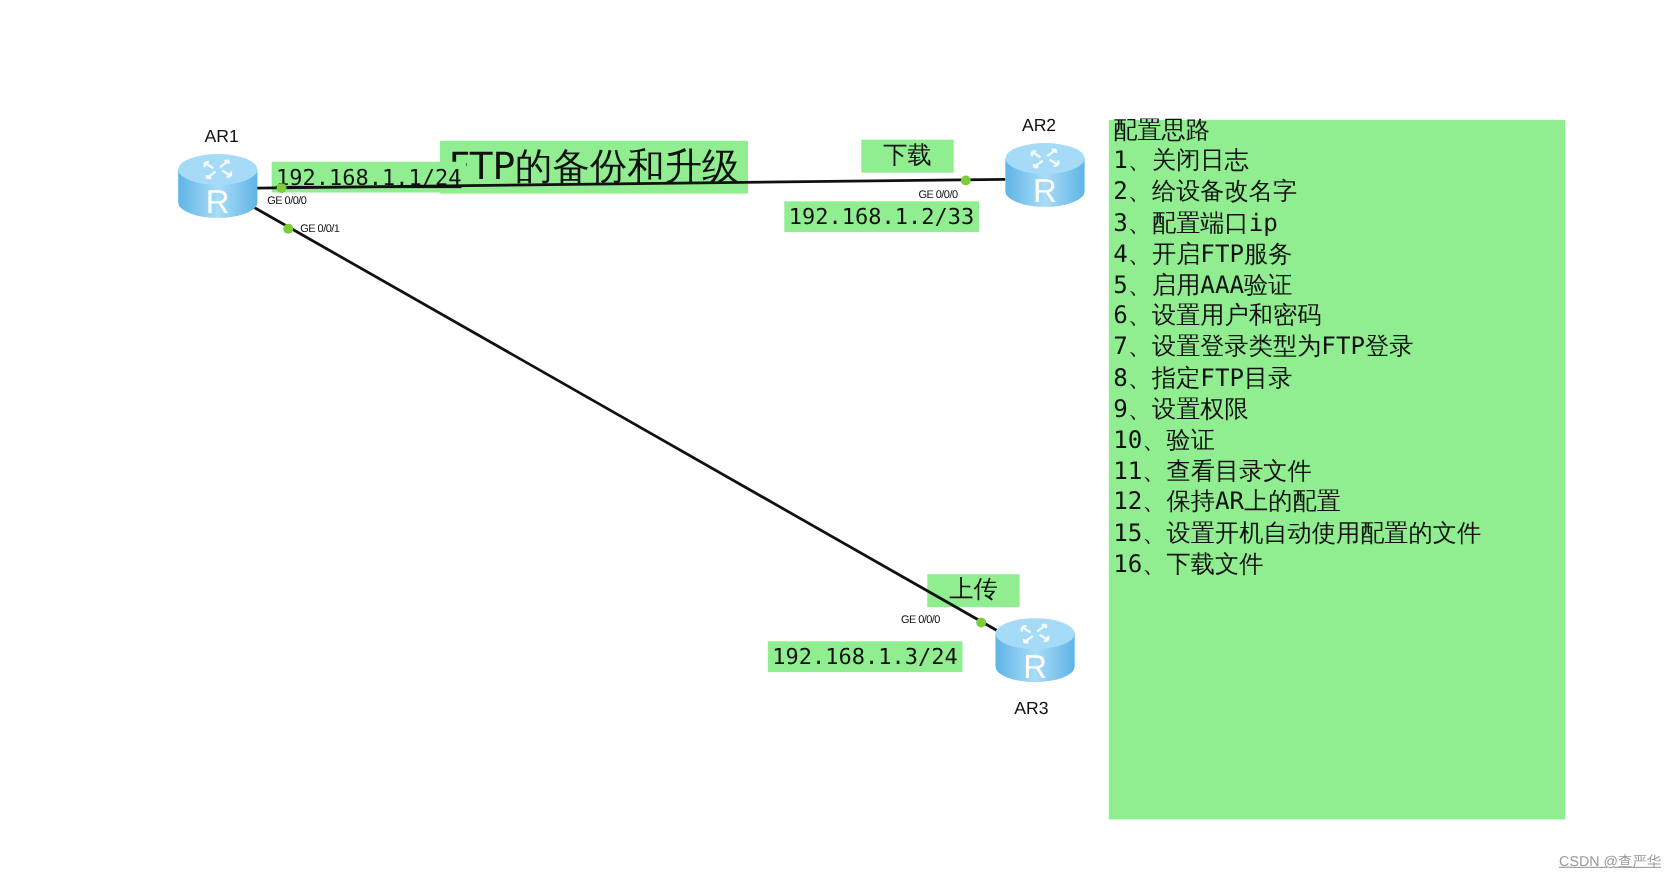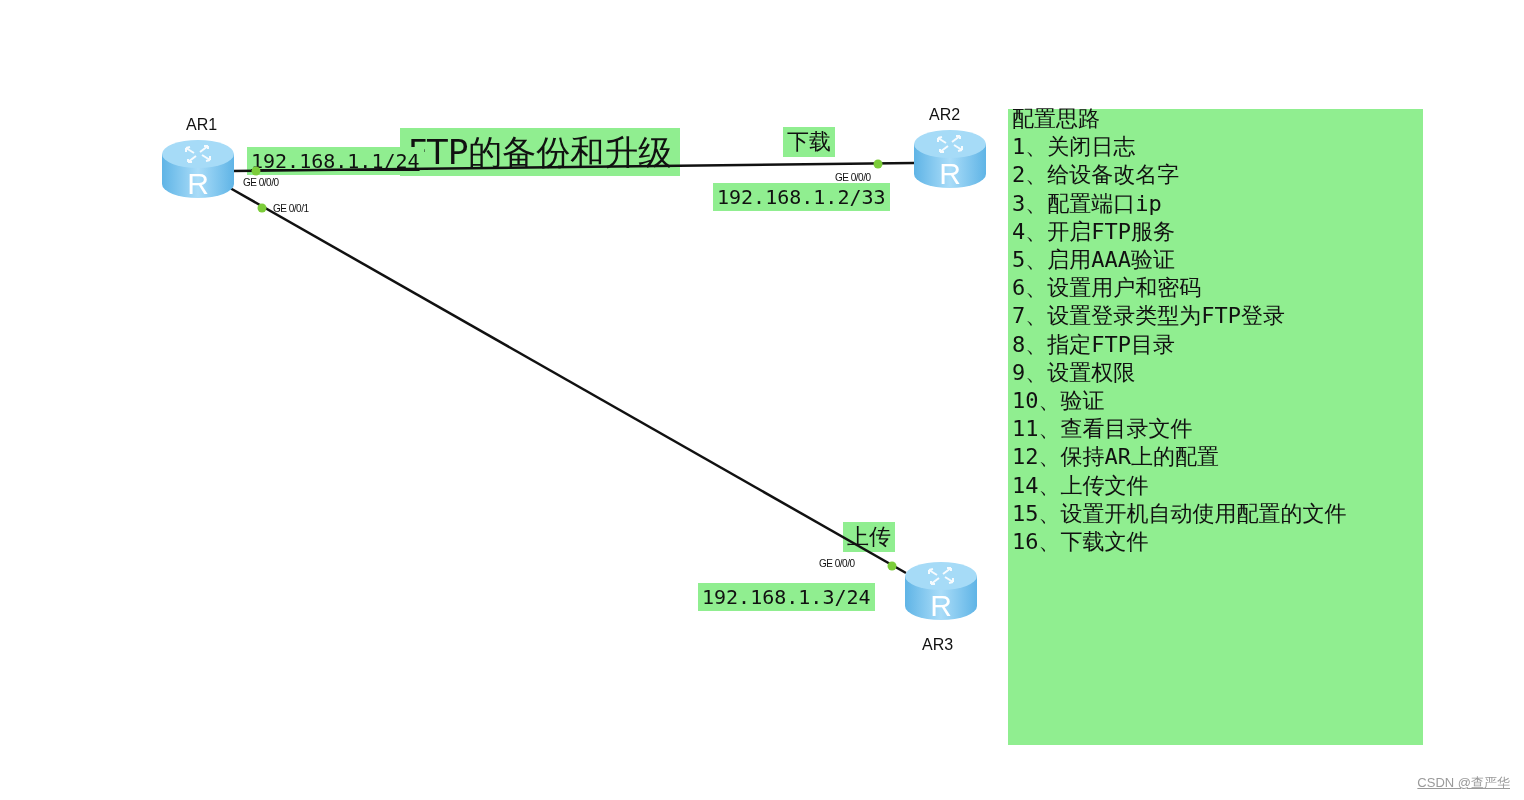--- a/index.html
+++ b/index.html
@@ -11,21 +11,21 @@
   .router-name { position: absolute; font-family: "Liberation Sans", sans-serif;
                  font-size: 16px; color: #111; }
   .port-label { position: absolute; font-family: "Liberation Sans", sans-serif;
                 font-size: 10px; color: #111; letter-spacing: -0.5px; white-space: nowrap; }
   .green-box { position: absolute; background: #90ee90; color: #111; white-space: nowrap; }
   .ip-label { font-family: "DejaVu Sans Mono", monospace; font-size: 20px;
               line-height: 28px; padding: 0 4px; }
   .title-box { font-family: "DejaVu Sans", sans-serif; font-size: 34px; line-height: 48px;
                padding: 0 8px; }
   .dir-label { font-family: "DejaVu Sans", sans-serif; font-size: 22px; line-height: 30px;
-               padding: 0 4px; }
+               padding: 0 20px; }
   .steps-panel { position: absolute; left: 1008px; top: 109px; width: 415px; height: 636px;
                  background: #90ee90; }
   .steps-title, .step { font-family: "DejaVu Sans Mono", monospace; font-size: 22px;
                         line-height: 28.2px; color: #111; padding-left: 4px; white-space: nowrap; }
   .steps-title { margin-top: -4px; }
   .watermark { position: absolute; right: 14px; bottom: 8px; font-family: "Liberation Sans", sans-serif;
                font-size: 13px; color: #9a9a9a; text-decoration: underline; }
 </style>
 </head>
 <body>
@@ -131,19 +131,18 @@
     <div class="step">3、配置端口ip</div>
     <div class="step">4、开启FTP服务</div>
     <div class="step">5、启用AAA验证</div>
     <div class="step">6、设置用户和密码</div>
     <div class="step">7、设置登录类型为FTP登录</div>
     <div class="step">8、指定FTP目录</div>
     <div class="step">9、设置权限</div>
     <div class="step">10、验证</div>
     <div class="step">11、查看目录文件</div>
     <div class="step">12、保持AR上的配置</div>
-    <div class="step">14、上传文件</div>
     <div class="step">15、设置开机自动使用配置的文件</div>
     <div class="step">16、下载文件</div>
   </div>
 
   <div class="watermark">CSDN @查严华</div>
 </div>
 
 </body></html>

